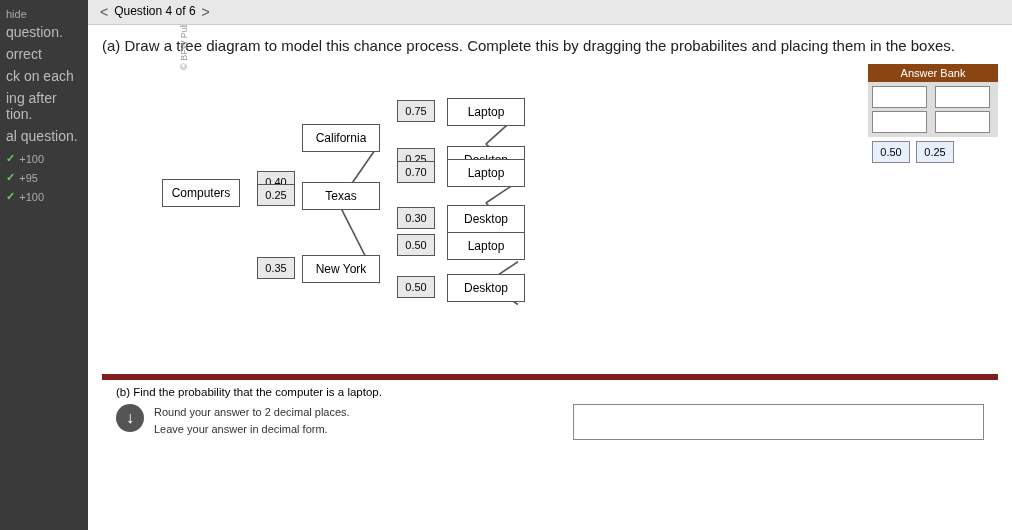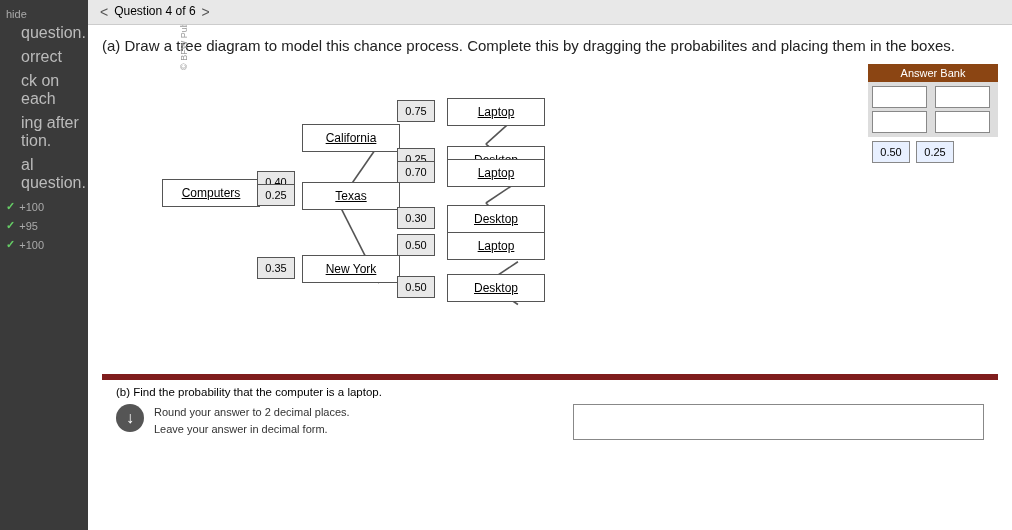--- a/index.html
+++ b/index.html
@@ -28,23 +28,22 @@
     }
     .sidebar-nav {
       display: flex;
       align-items: center;
       gap: 4px;
       color: #aaa;
       font-size: 11px;
     }
     .sidebar-item {
       color: #bbb;
-      font-size: 16px;
+      font-size: 14px;
       padding: 2px 0;
-      margin-left: 15px;
     }
     .sidebar-check {
       display: flex;
       align-items: center;
       gap: 4px;
       color: #aaa;
       font-size: 11px;
       margin-top: 4px;
     }
     .check-icon {
@@ -131,23 +130,22 @@
       position: absolute;
       background: #fff;
       border: 1.5px solid #555;
       display: flex;
       align-items: center;
       justify-content: center;
       font-size: 12px;
       font-weight: normal;
     }
     .node-box.wide {
-      width: 98px;
+      width: 78px;
       height: 28px;
-      text-decoration: underline;
     }
     .node-box.prob {
       width: 38px;
       height: 22px;
       font-size: 11px;
       background: #e8e8e8;
     }
 
     
     .answer-bank {

